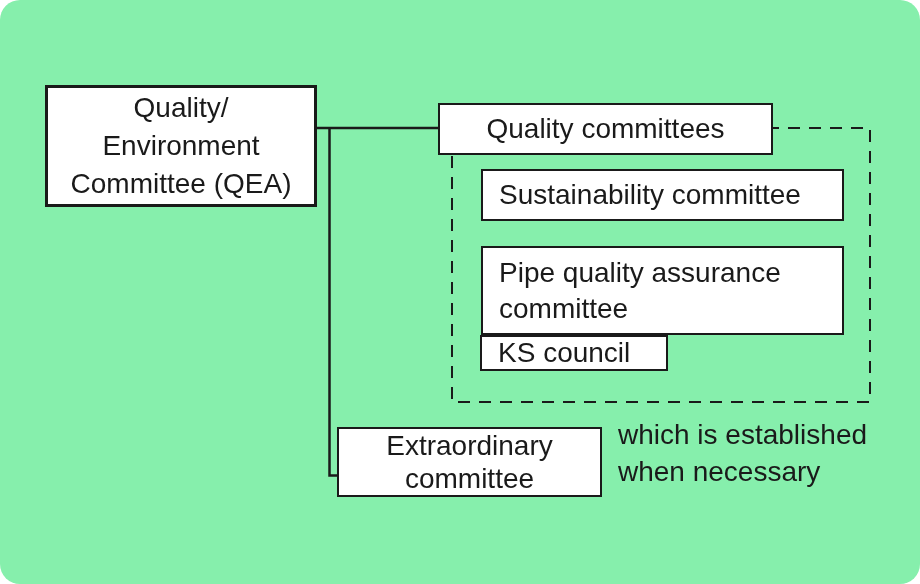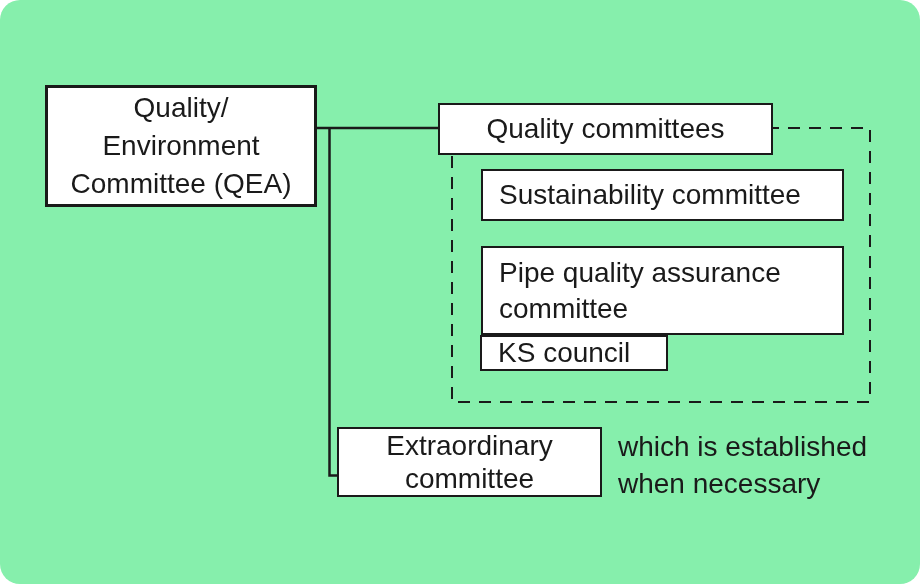--- a/index.html
+++ b/index.html
@@ -73,21 +73,21 @@
   }
   .box-ks {
     left: 480px; top: 335px; width: 188px; height: 36px;
   }
   .box-extraordinary {
     left: 337px; top: 427px; width: 265px; height: 70px;
     line-height: 33px;
   }
   .note {
     position: absolute;
-    left: 618px; top: 428px;
+    left: 618px; top: 416px;
     font-size: 28px;
     line-height: 37px;
     white-space: pre-line;
     color: #1a1a1a;
   }
 </style>
 </head>
 <body>
 
 <div class="canvas">

